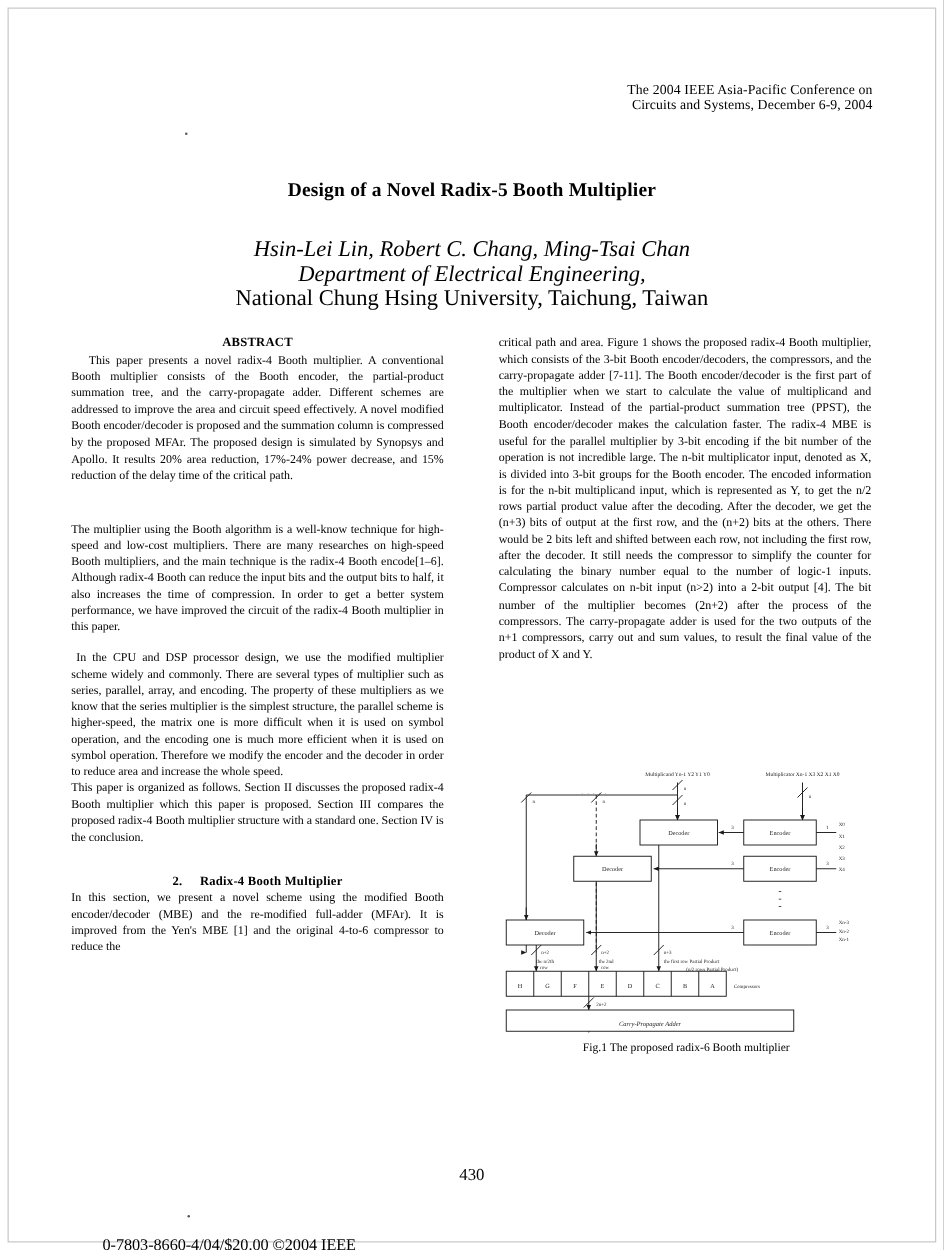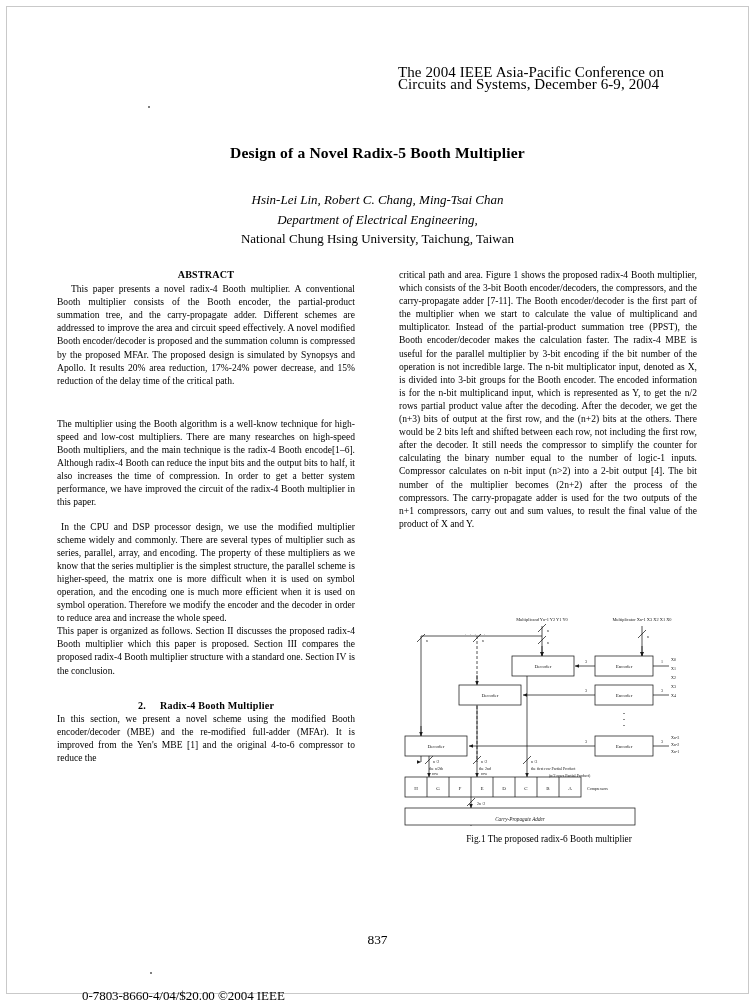--- a/index.html
+++ b/index.html
@@ -24,22 +24,22 @@
     border: 1px solid #c9c9c9;
     pointer-events: none;
   }
 
   
   .conf-header {
     position: absolute;
     right: 57px;
     top: 66px;
     width: 300px;
-    text-align: left;
-    font-size: 15px;
+    text-align: right;
+    font-size: 11px;
     line-height: 12.4px;
     letter-spacing: 0.1px;
   }
 
   
   .title {
     position: absolute;
     left: 0; right: 0;
     top: 144px;
     text-align: center;
@@ -47,21 +47,21 @@
     font-weight: bold;
     letter-spacing: 0.15px;
   }
 
   
   .authors {
     position: absolute;
     left: 0; right: 0;
     top: 190px;
     text-align: center;
-    font-size: 13px;
+    font-size: 18px;
     line-height: 19.6px;
   }
   .authors .ital { font-style: italic; }
 
   
   .col {
     position: absolute;
     top: 268px;
     width: 298px;
     font-size: 9.55px;
@@ -315,14 +315,14 @@
       </g>
       <g stroke="#1a1a1a" stroke-width="0.7" fill="none">
         <line x1="72" y1="213" x2="72" y2="222" marker-end="url(#ah)"></line>
       </g>
       <text x="76" y="221" font-size="4" fill="#1a1a1a">SUM</text>
     </svg>
     <div class="fig-caption">Fig.1 The proposed radix-6 Booth multiplier</div>
   </div>
 
   <div class="footer-left">0-7803-8660-4/04/$20.00 ©2004 IEEE</div>
-  <div class="footer-page">837</div>
+  <div class="footer-page">430</div>
 </div>
 
 </body></html>

